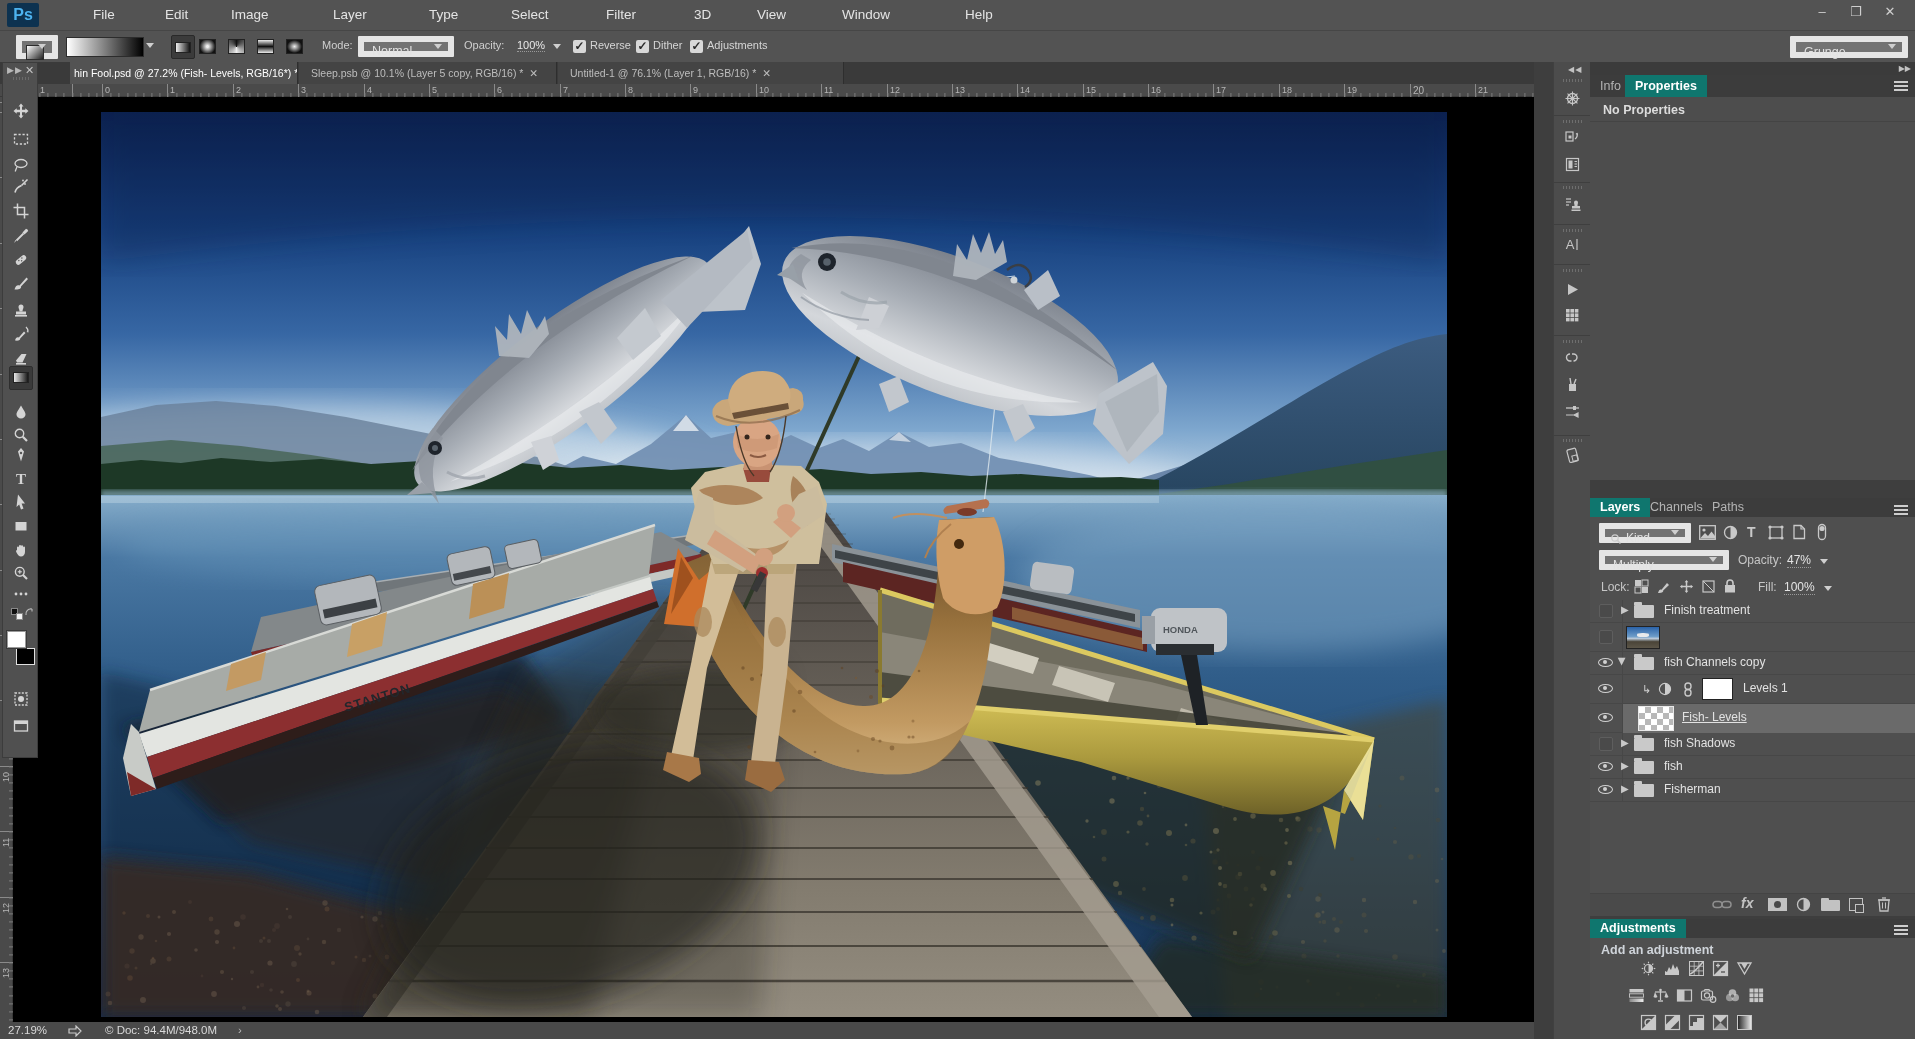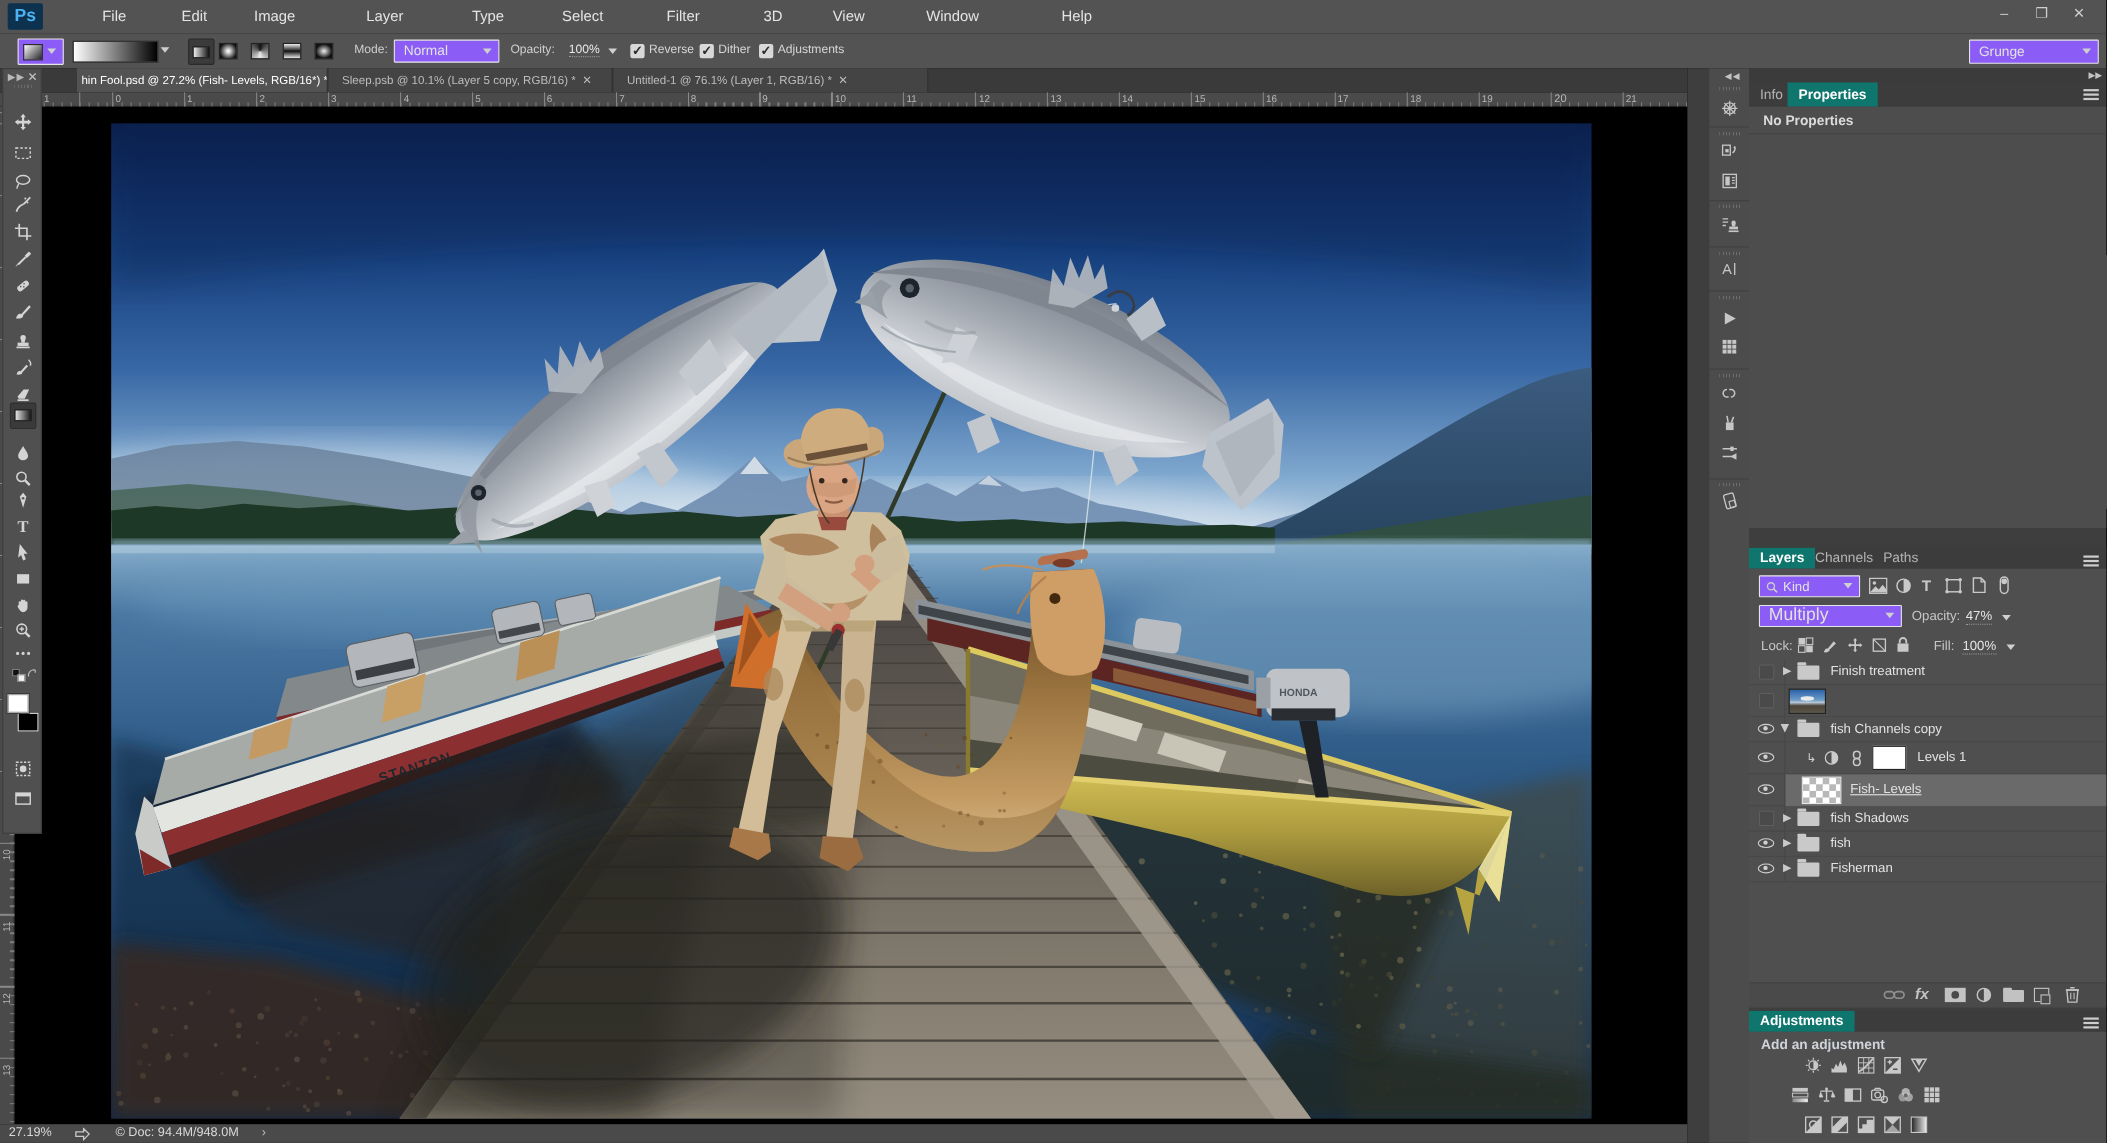--- a/index.html
+++ b/index.html
@@ -5,21 +5,21 @@
   * { margin:0; padding:0; box-sizing:border-box; }
   html,body { width:1915px; height:1039px; overflow:hidden; background:#000; }
   body { font-family:"Liberation Sans", sans-serif; position:relative; }
   .abs { position:absolute; }
   #menubar { left:0; top:0; width:1915px; height:30px; background:#535353; color:#e4e4e4; font-size:13.5px; }
   #pslogo { left:7px; top:3px; width:32px; height:24px; background:#0d3250; color:#4db3f0; font-weight:bold; font-size:16px; text-align:center; line-height:24px; border-radius:2px;}
   .menuitem { top:0; height:30px; line-height:30px; }
   #winbtns { right:8px; top:4px; color:#cfcfcf; font-size:13px; }
   #winbtns span { display:inline-block; width:34px; text-align:center; }
   #options { left:0; top:30px; width:1915px; height:32px; background:#535353; border-top:1px solid #464646; color:#d6d6d6; font-size:11px;}
-  .ddbox { position:absolute; border:1px solid #e5e5e5; background:#8b5cf6; color:#e2e2e2; border-radius:1px; }
+  .ddbox { position:absolute; border:6px solid #e5e5e5; background:#737373; color:#e2e2e2; border-radius:1px; }
   .ddarrow { position:absolute; right:6px; top:50%; margin-top:-3px; width:0; height:0; border-left:4px solid transparent; border-right:4px solid transparent; border-top:5px solid #cfcfcf;}
   .chk { position:absolute; width:13px; height:13px; background:#d8d8d8; border-radius:2px; color:#2a2a2a; font-size:12px; line-height:13px; text-align:center; font-weight:bold;}
   .olabel { position:absolute; top:8px; }
   #tabbar { left:0; top:62px; width:1534px; height:22px; background:#3a3a3a; }
   .dtab { position:absolute; top:0; height:22px; font-size:10.5px; line-height:22px; padding:0 8px; color:#bdbdbd; background:#444444; border-right:1px solid #2e2e2e; white-space:nowrap; overflow:hidden;}
   .dtab.active { background:#535353; color:#ffffff; }
   #hruler { left:0; top:84px; width:1534px; height:13px; background:#4a4a4a; border-bottom:1px solid #3a3a3a;}
   #vruler { left:0; top:97px; width:13px; height:925px; background:#4a4a4a; border-right:1px solid #3a3a3a;}
   #canvas { left:14px; top:97px; width:1520px; height:925px; background:#000; }
   #toolbar { left:2px; top:62px; width:36px; height:696px; background:#505050; border:1px solid #3c3c3c; z-index:30;}
@@ -920,21 +920,21 @@
       <circle cx="14" cy="13" r="1.6" fill="#c9c9c9"></circle>
     </svg>
     <svg class="abs" style="left:202px;top:462px;" width="14" height="16" viewBox="0 0 14 16">
       <path d="M2,1.5 H9 L12.5,5 V14.5 H2 Z" fill="none" stroke="#c9c9c9" stroke-width="1.3"></path>
       <path d="M9,1.5 V5 H12.5" fill="none" stroke="#c9c9c9" stroke-width="1.2"></path>
     </svg>
     <svg class="abs" style="left:226px;top:461px;" width="12" height="18" viewBox="0 0 12 18">
       <rect x="2.5" y="1.5" width="7" height="15" rx="3.5" fill="none" stroke="#c9c9c9" stroke-width="1.3"></rect>
       <circle cx="6" cy="5.5" r="2.6" fill="#c9c9c9"></circle>
     </svg>
-    <div class="abs ddbox" style="left:9px;top:488px;width:130px;height:20px;font-size:16px;line-height:18px;padding-left:8px;">Multiply<div class="ddarrow"></div></div>
+    <div class="abs ddbox" style="left:9px;top:488px;width:130px;height:20px;font-size:12px;line-height:18px;padding-left:8px;">Multiply<div class="ddarrow"></div></div>
     <div class="abs" style="left:148px;top:491px;color:#c6c6c6;font-size:12px;">Opacity:</div>
     <div class="abs" style="left:197px;top:491px;color:#e4e4e4;font-size:12px;border-bottom:1px dotted #999;">47%</div>
     <div class="abs" style="left:230px;top:497px;width:0;height:0;border-left:4px solid transparent;border-right:4px solid transparent;border-top:5px solid #cfcfcf;"></div>
     <div class="abs" style="left:11px;top:518px;color:#c6c6c6;font-size:12px;">Lock:</div>
     <svg class="abs" style="left:44px;top:517px;" width="15" height="15" viewBox="0 0 15 15">
       <rect x="1" y="1" width="6" height="6" fill="#c9c9c9"></rect>
       <rect x="8" y="8" width="6" height="6" fill="#c9c9c9"></rect>
       <rect x="8" y="1" width="6" height="6" fill="none" stroke="#c9c9c9" stroke-width="1"></rect>
       <rect x="1" y="8" width="6" height="6" fill="none" stroke="#c9c9c9" stroke-width="1"></rect>
     </svg>

